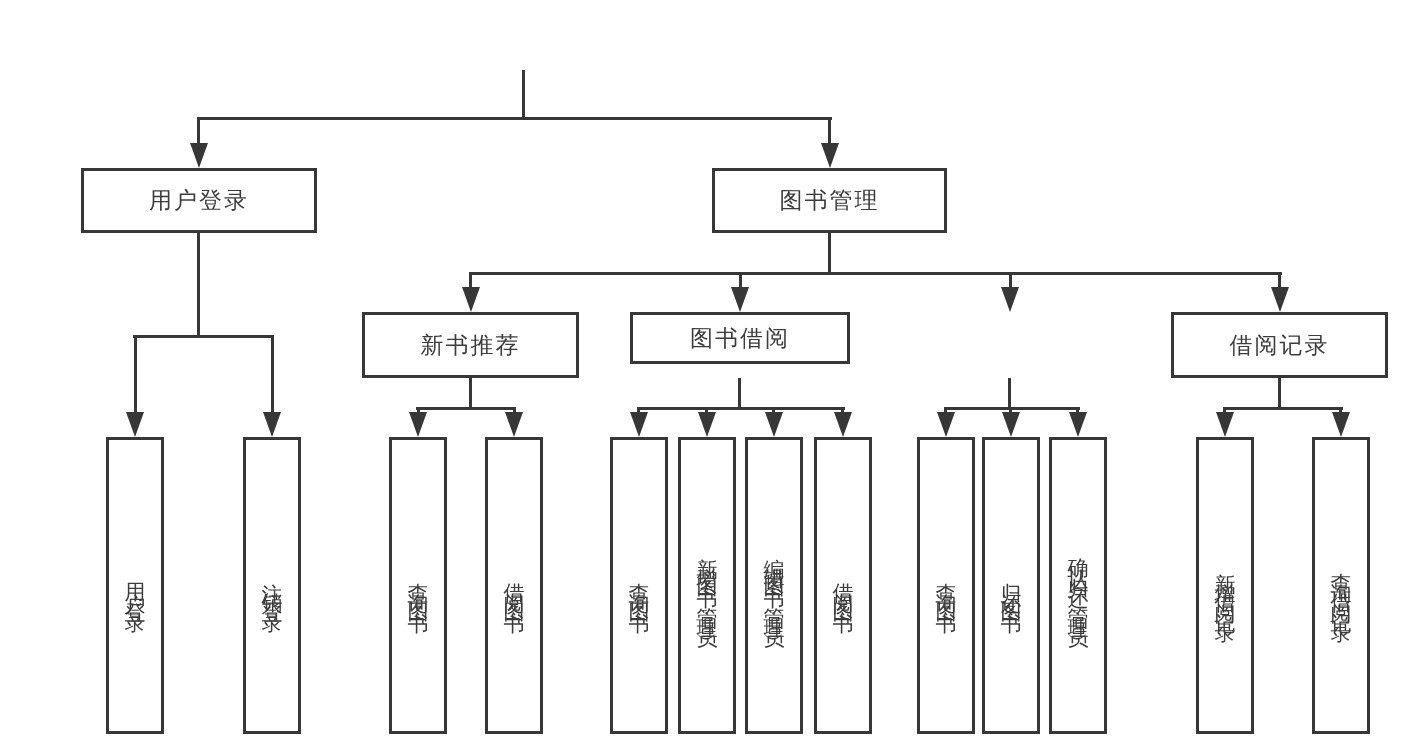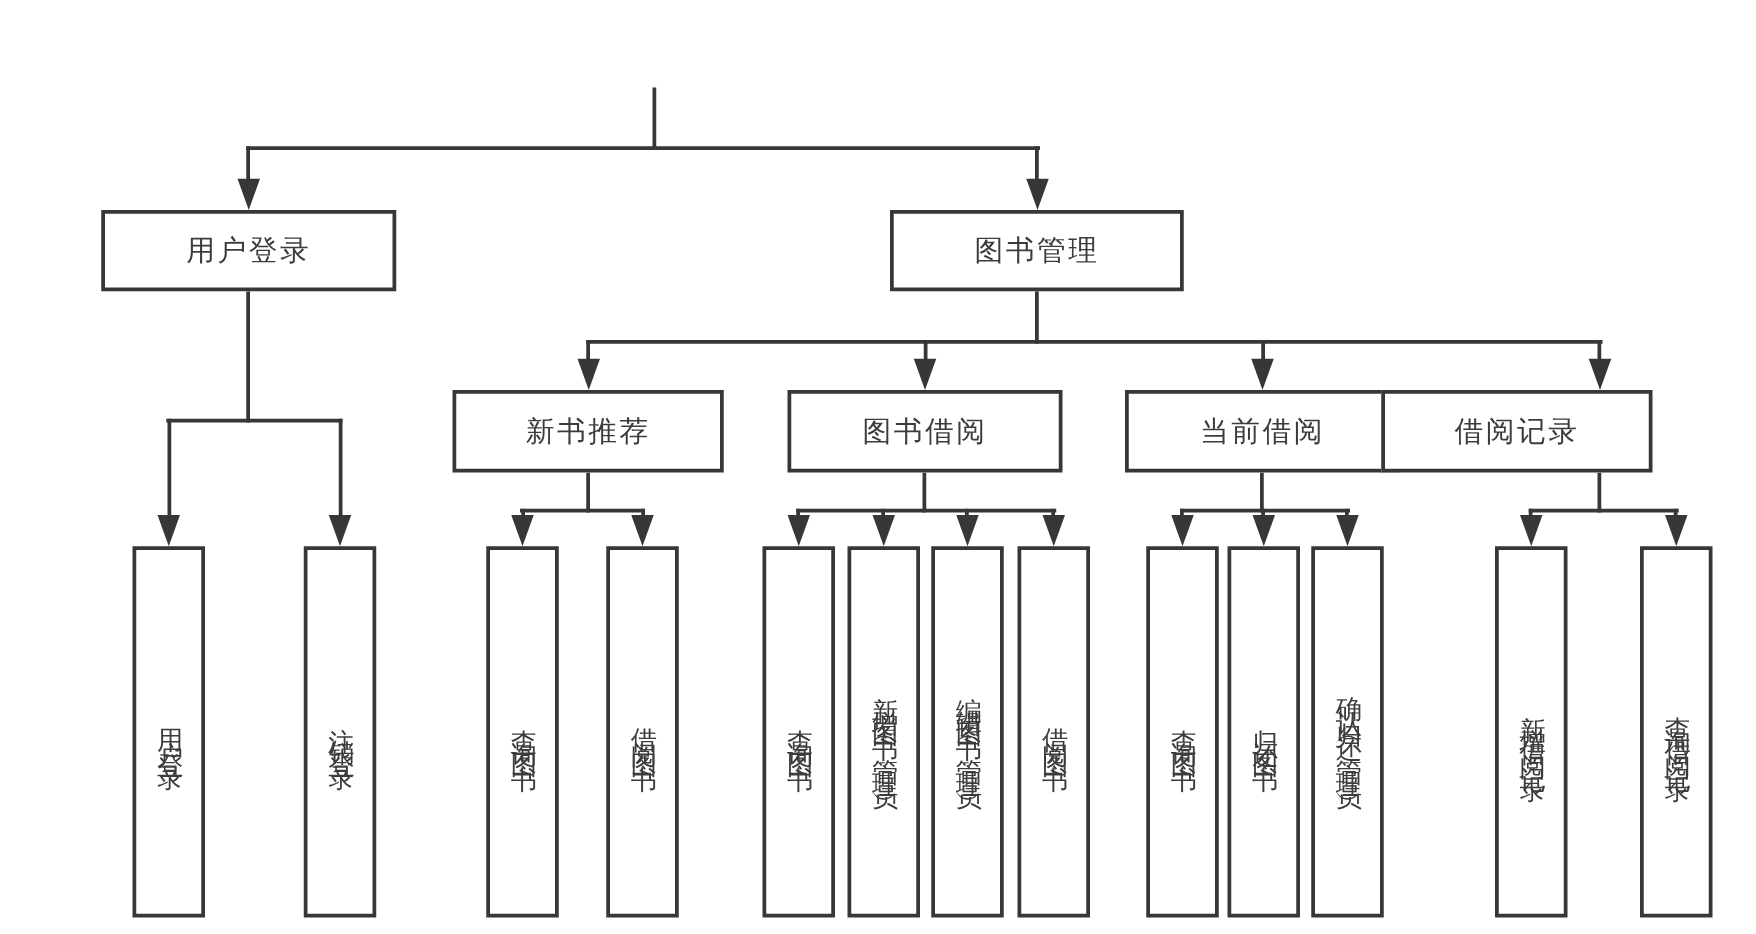--- a/index.html
+++ b/index.html
@@ -128,23 +128,22 @@
   <div class="ln" style="left:1223px; top:407px; width:3px; height:8px;"></div>
   <div class="ah" style="left:1216px; top:412px;"></div>
   <div class="ln" style="left:1339px; top:407px; width:3px; height:8px;"></div>
   <div class="ah" style="left:1332px; top:412px;"></div>
 
 
   <div class="box hbox" style="left:81px; top:168px; width:236px; height:65px;">用户登录</div>
   <div class="box hbox" style="left:712px; top:168px; width:235px; height:65px;">图书管理</div>
 
   <div class="box hbox" style="left:362px; top:312px; width:217px; height:66px;">新书推荐</div>
-  <div class="box hbox" style="left:630px; top:312px; width:220px; height:66px;">图书借阅</div>
-  <div class="box hbox" style="left:900px; top:312px; width:220px; height:66px;">当前借阅</div>
-  <div class="box hbox" style="left:1105px; top:312px; width:217px; height:66px;">借阅记录</div>
+  <div class="box hbox" style="left:630px; top:312px; width:220px; height:52px;">图书借阅</div>
+  <div class="box hbox" style="left:1171px; top:312px; width:217px; height:66px;">借阅记录</div>
 
   <div class="box vbox" style="left:106px;">用户登录</div>
   <div class="box vbox" style="left:243px;">注销登录</div>
 
   <div class="box vbox" style="left:389px;">查询图书</div>
   <div class="box vbox" style="left:485px;">借阅图书</div>
 
   <div class="box vbox" style="left:610px;">查询图书</div>
   <div class="box vbox" style="left:678px;">新增图书（管理员）</div>
   <div class="box vbox" style="left:745px;">编辑图书（管理员）</div>

